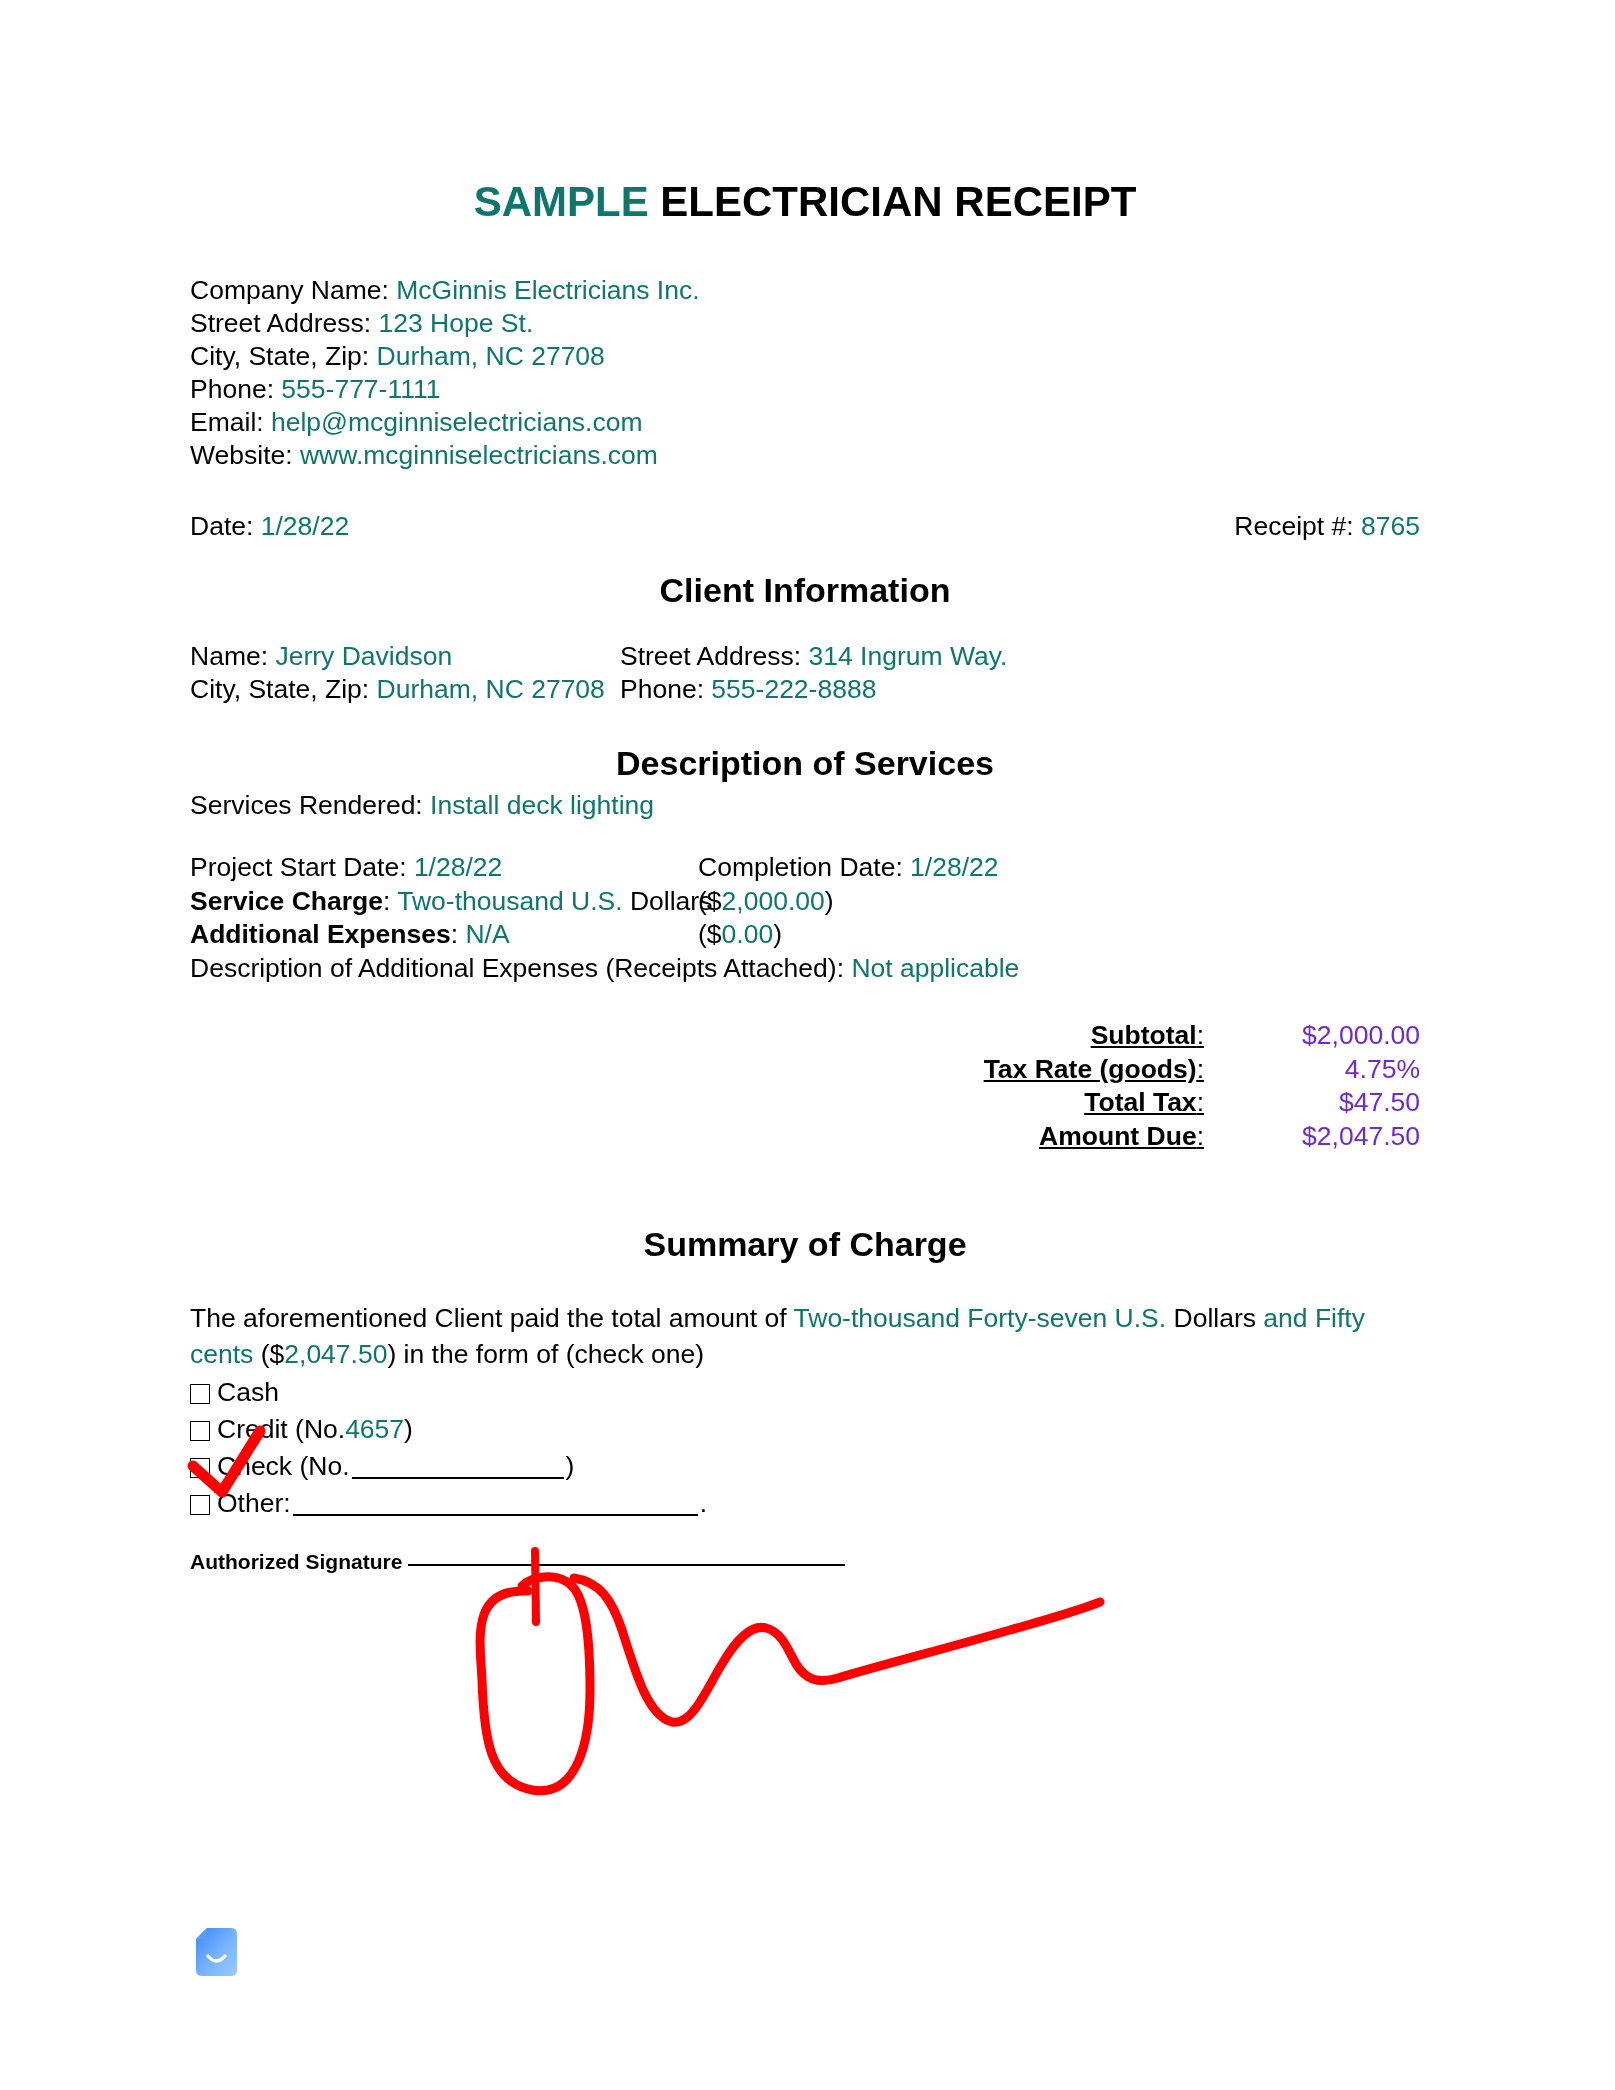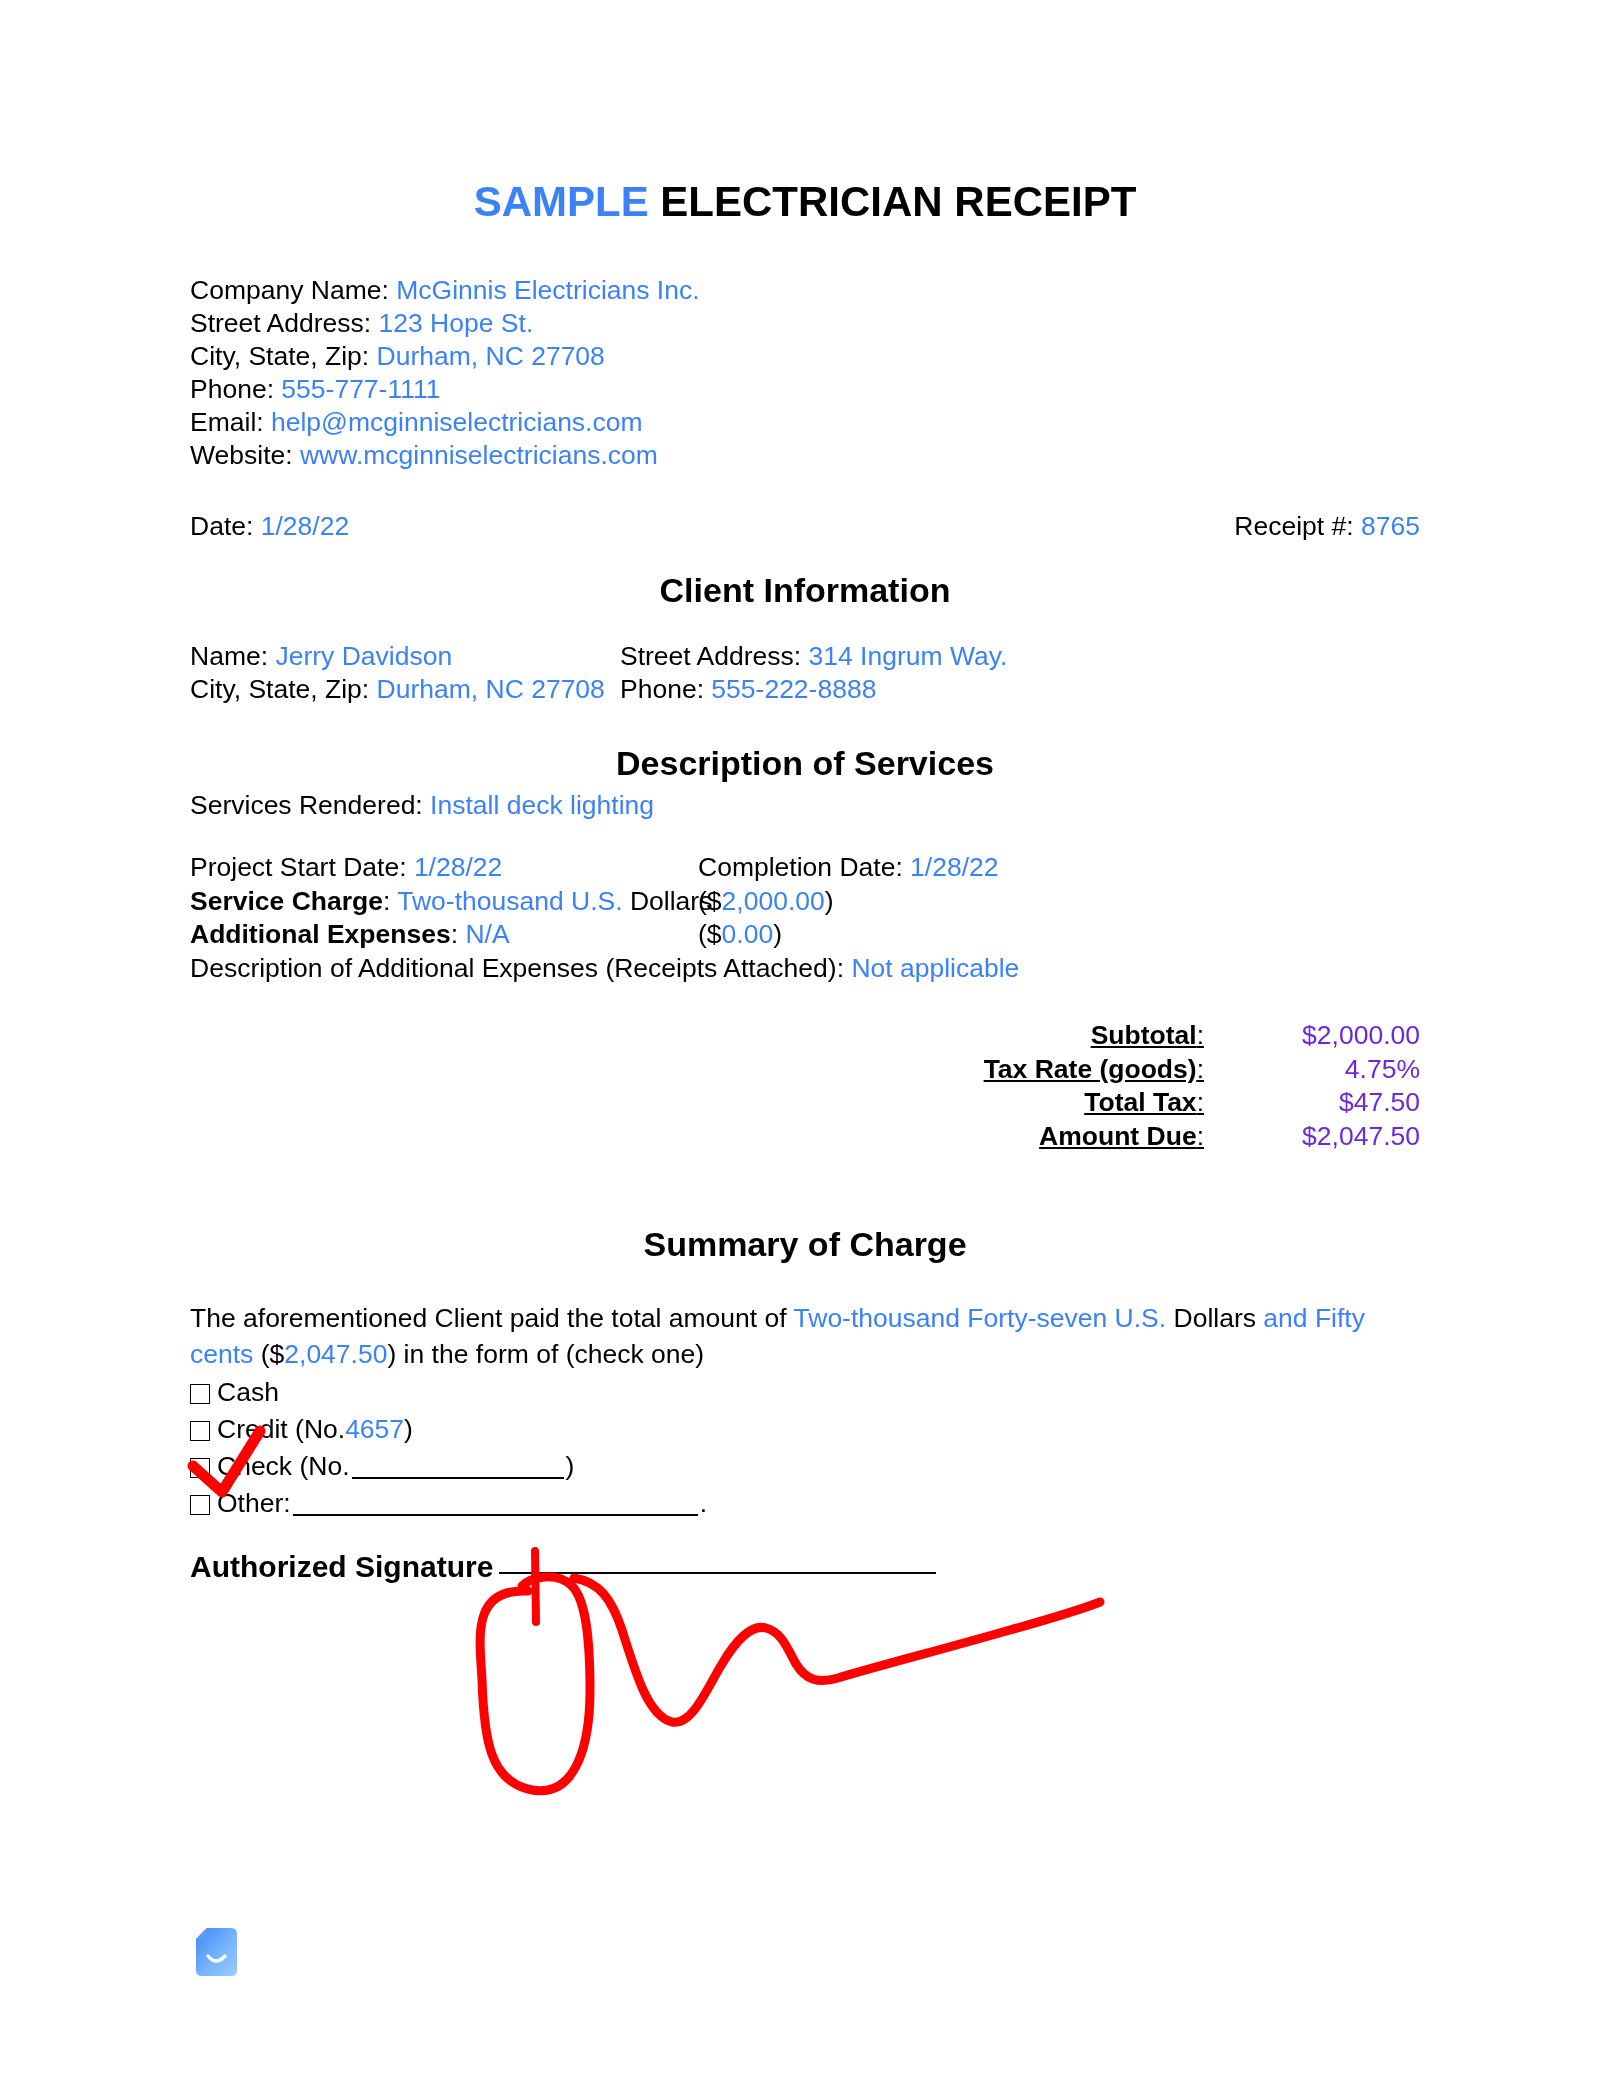--- a/index.html
+++ b/index.html
@@ -26,21 +26,21 @@
     height: 2090px;
     background: #ffffff;
   }
   .content {
     position: absolute;
     left: 190px;
     top: 0;
     width: 1230px;
   }
 
-  .red { color: #3b82f6; }
+  .red { color: #0f766e; }
   .bold { font-weight: bold; }
 
   
   .doc-title {
     text-align: center;
     font-size: 42px;
     font-weight: bold;
     letter-spacing: 0px;
     margin-top: 178px;
     color: #000000;
@@ -170,21 +170,21 @@
     border-bottom: 2px solid #000000;
     height: 0.85em;
     margin: 0 2px;
   }
   .bl-check { width: 212px; }
   .bl-other { width: 405px; }
 
   
   .sig-row {
     margin-top: 28px;
-    font-size: 30px;
+    font-size: 21px;
     display: flex;
     align-items: baseline;
   }
   .sig-label {
     font-weight: bold;
     white-space: nowrap;
     color: #000000;
   }
   .sig-line {
     display: inline-block;

